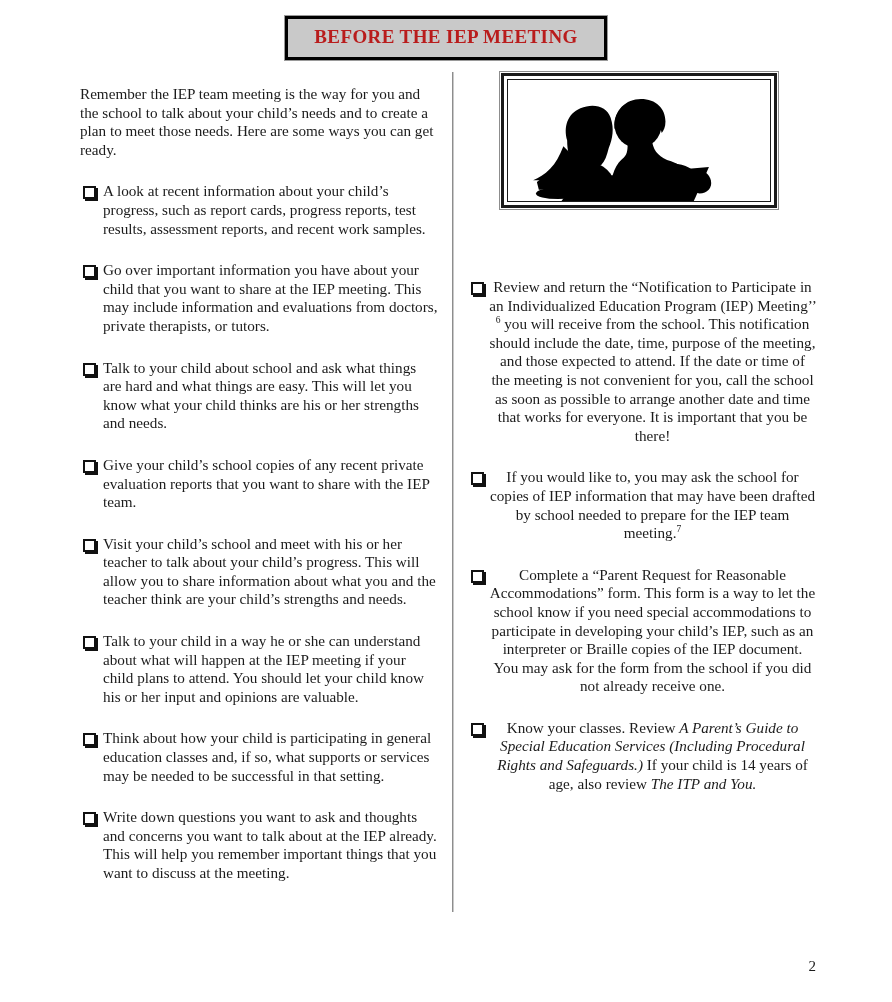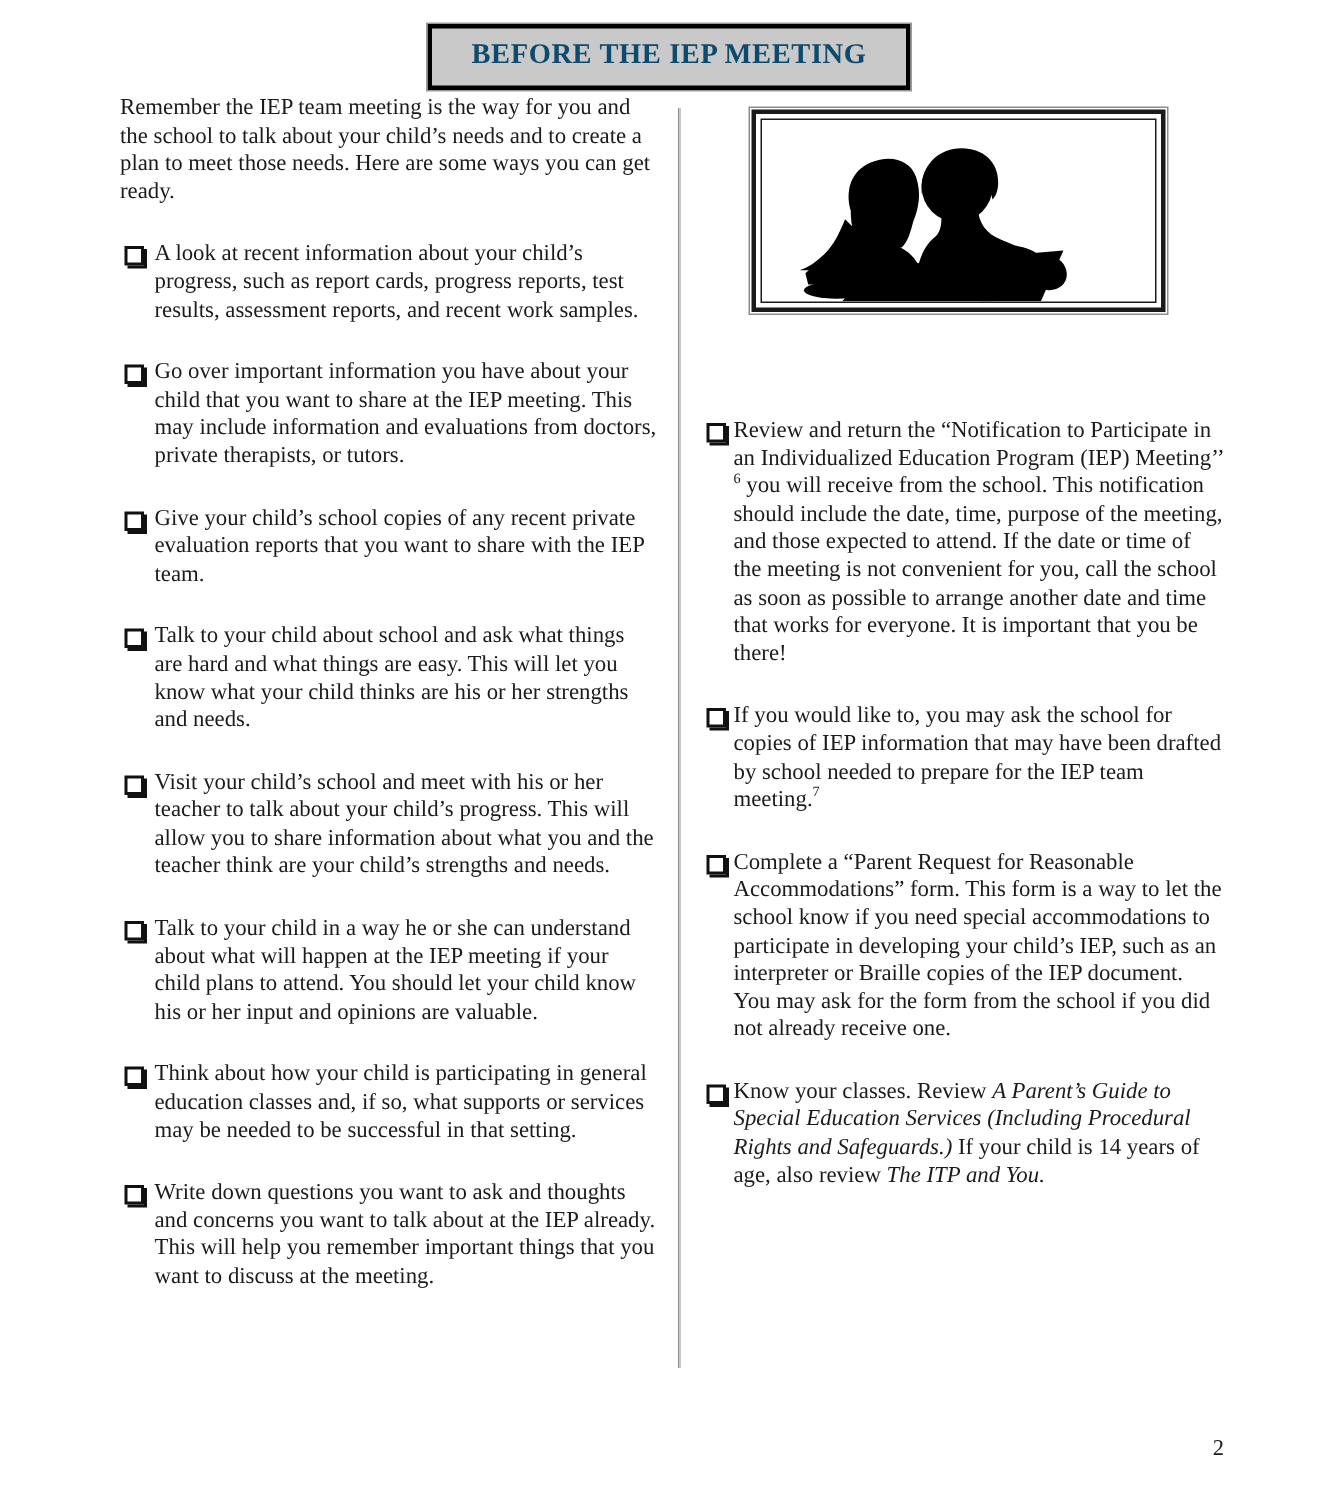--- a/index.html
+++ b/index.html
@@ -30,39 +30,39 @@
     border: 3px solid #000000;
     outline: 1px solid #9a9a9a;
     padding: 7px 26px 9px 26px;
     min-width: 200px;
   }
   .header-title {
     font-family: "Liberation Serif", "DejaVu Serif", serif;
     font-weight: bold;
     font-size: 19px;
     letter-spacing: 0.4px;
-    color: #0c4a6e;
+    color: #b91c1c;
     white-space: nowrap;
   }
 
   
   .divider {
     position: absolute;
     left: 452px;
     top: 72px;
     width: 2px;
     height: 840px;
     background: linear-gradient(to right, #8d8d8d 0 1px, #c9c9c9 1px 2px);
   }
 
   
   .col-left {
     position: absolute;
     left: 80px;
-    top: 63px;
+    top: 85px;
     width: 358px;
   }
   .col-right {
     position: absolute;
     left: 468px;
     top: 71px;
     width: 348px;
   }
 
   .intro {
@@ -160,25 +160,25 @@
     <li>
       <span class="box-icon"></span>
       <span class="bullet-text">A look at recent information about your child’s progress, such as report cards, progress reports, test results, assessment reports, and recent work  samples.</span>
     </li>
     <li>
       <span class="box-icon"></span>
       <span class="bullet-text">Go over important information you have about your child that you want to share at the IEP meeting. This  may include information and evaluations from doctors, private therapists, or tutors.</span>
     </li>
     <li>
       <span class="box-icon"></span>
+      <span class="bullet-text">Talk to your child about school and ask what things are hard and what things are easy. This will let you know what your child thinks are his or her strengths and needs.</span>
+    </li>
+    <li>
+      <span class="box-icon"></span>
       <span class="bullet-text">Give your child’s school copies of any recent private  evaluation reports that you want to share with  the IEP team.</span>
-    </li>
-    <li>
-      <span class="box-icon"></span>
-      <span class="bullet-text">Talk to your child about school and ask what things are hard and what things are easy. This will let you know what your child thinks are his or her strengths and needs.</span>
     </li>
     <li>
       <span class="box-icon"></span>
       <span class="bullet-text">Visit your child’s school and meet with his or her teacher to talk about your child’s progress. This will allow you to share information about what you and the teacher think are your child’s strengths and needs.</span>
     </li>
     <li>
       <span class="box-icon"></span>
       <span class="bullet-text">Talk to your child in a way he or she can understand about what will happen at the IEP meeting if your child plans to attend. You should let your child know his or her input and opinions are valuable.</span>
     </li>
     <li>
@@ -231,21 +231,21 @@
         <ellipse cx="157" cy="122" rx="23" ry="6"></ellipse>
         <path d="M145 106 L169 106 L166 118 C165 121 161 122 157 122 C153 122 149 121 148 118 Z"></path>
         <path d="M169 109 C175 108 178 111 177 114 C176 117 172 118 168 117 L169 114 C171 114 173 113 173 112 C173 111 171 111 169 111 Z"></path>
 
         <path d="M78 112 L130 108 L126 122 L74 126 Z"></path>
       </g>
     </svg>
   </div>
 </div>
 
-<div class="col-right" style="top:255px;">
+<div class="col-right" style="top:255px;text-align:center;">
   <ul class="checklist">
     <li>
       <span class="box-icon"></span>
       <span class="bullet-text"><span>Review and return the “Notification to  Participate in an Individualized Education  Program (IEP) Meeting’’ </span><sup class="fn">6</sup><span> you will receive from the school. This notification should include the  date, time, purpose of the meeting, and those  expected to attend.  If the date or time of the  meeting is not convenient for you, call the  school as soon as possible to arrange another  date and time that works for everyone. It is  important that you be there!</span></span>
     </li>
     <li>
       <span class="box-icon"></span>
       <span class="bullet-text"><span>If you would like to, you may ask the school  for copies of IEP information that may have  been drafted by school needed to prepare for the  IEP team meeting.</span><sup class="fn">7</sup></span>
     </li>
     <li>

